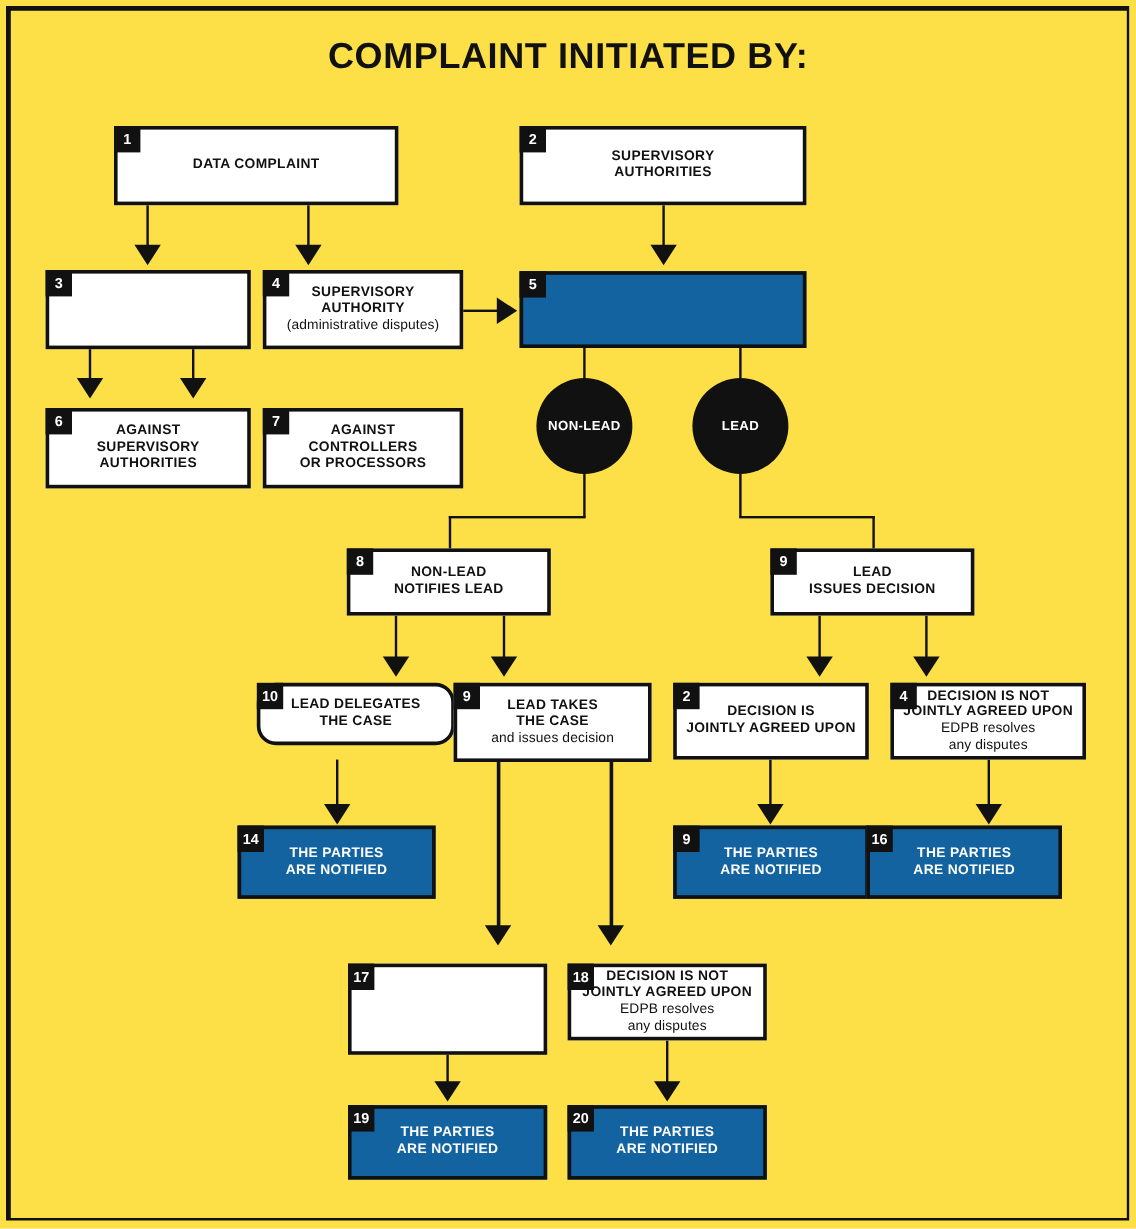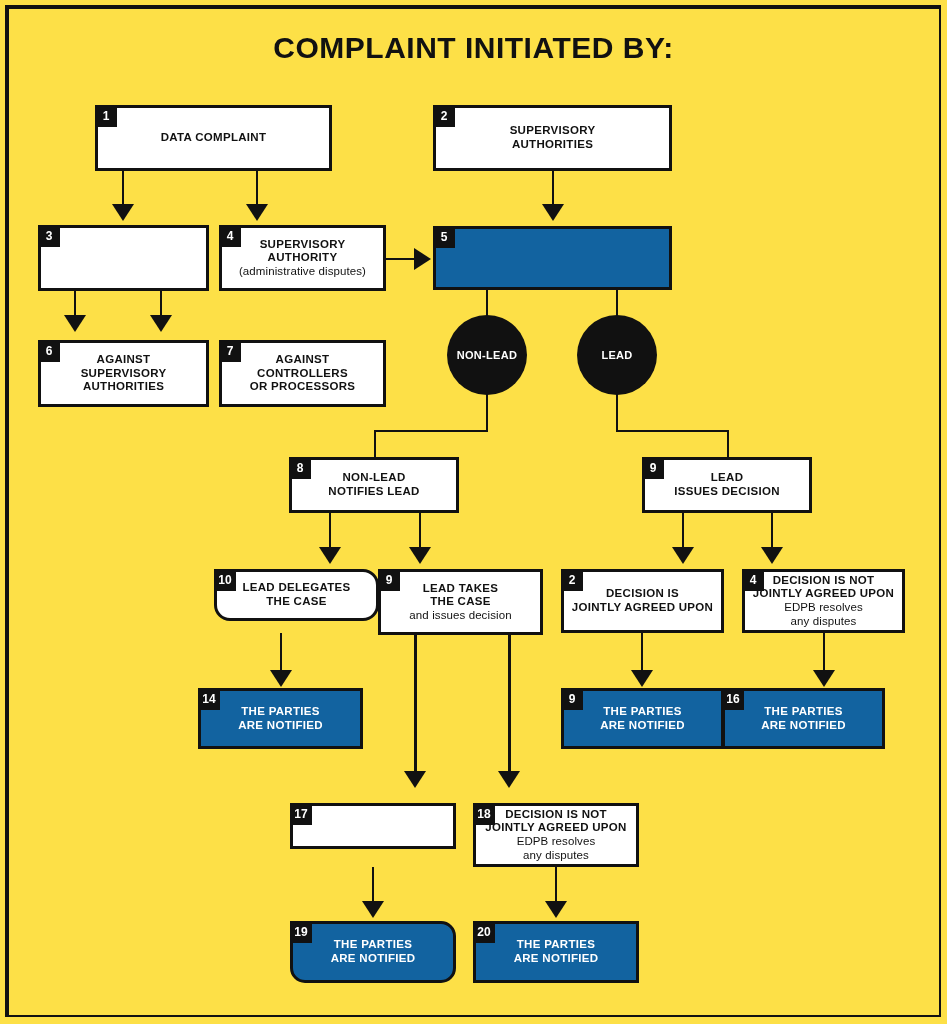--- a/index.html
+++ b/index.html
@@ -304,33 +304,33 @@
   </div>
 
   <div class="node blue" style="left:722px;top:688px;width:163px;height:61px;">
     <span class="num">16</span>
     <div class="body">
       <span class="ttl">THE PARTIES<br>ARE NOTIFIED</span>
 
     </div>
   </div>
 
-  <div class="node" style="left:290px;top:803px;width:166px;height:46px;">
+  <div class="node" style="left:290px;top:803px;width:166px;height:76px;">
     <span class="num">17</span>
   </div>
 
   <div class="node" style="left:473px;top:803px;width:166px;height:64px;">
     <span class="num">18</span>
     <div class="body">
       <span class="ttl">DECISION IS NOT<br>JOINTLY AGREED UPON</span>
       <span class="sub">EDPB resolves<br>any disputes</span>
     </div>
   </div>
 
-  <div class="node blue" style="left:290px;top:921px;width:166px;height:62px;border-radius:15px;">
+  <div class="node blue" style="left:290px;top:921px;width:166px;height:62px;">
     <span class="num">19</span>
     <div class="body">
       <span class="ttl">THE PARTIES<br>ARE NOTIFIED</span>
 
     </div>
   </div>
 
   <div class="node blue" style="left:473px;top:921px;width:166px;height:62px;">
     <span class="num">20</span>
     <div class="body">

